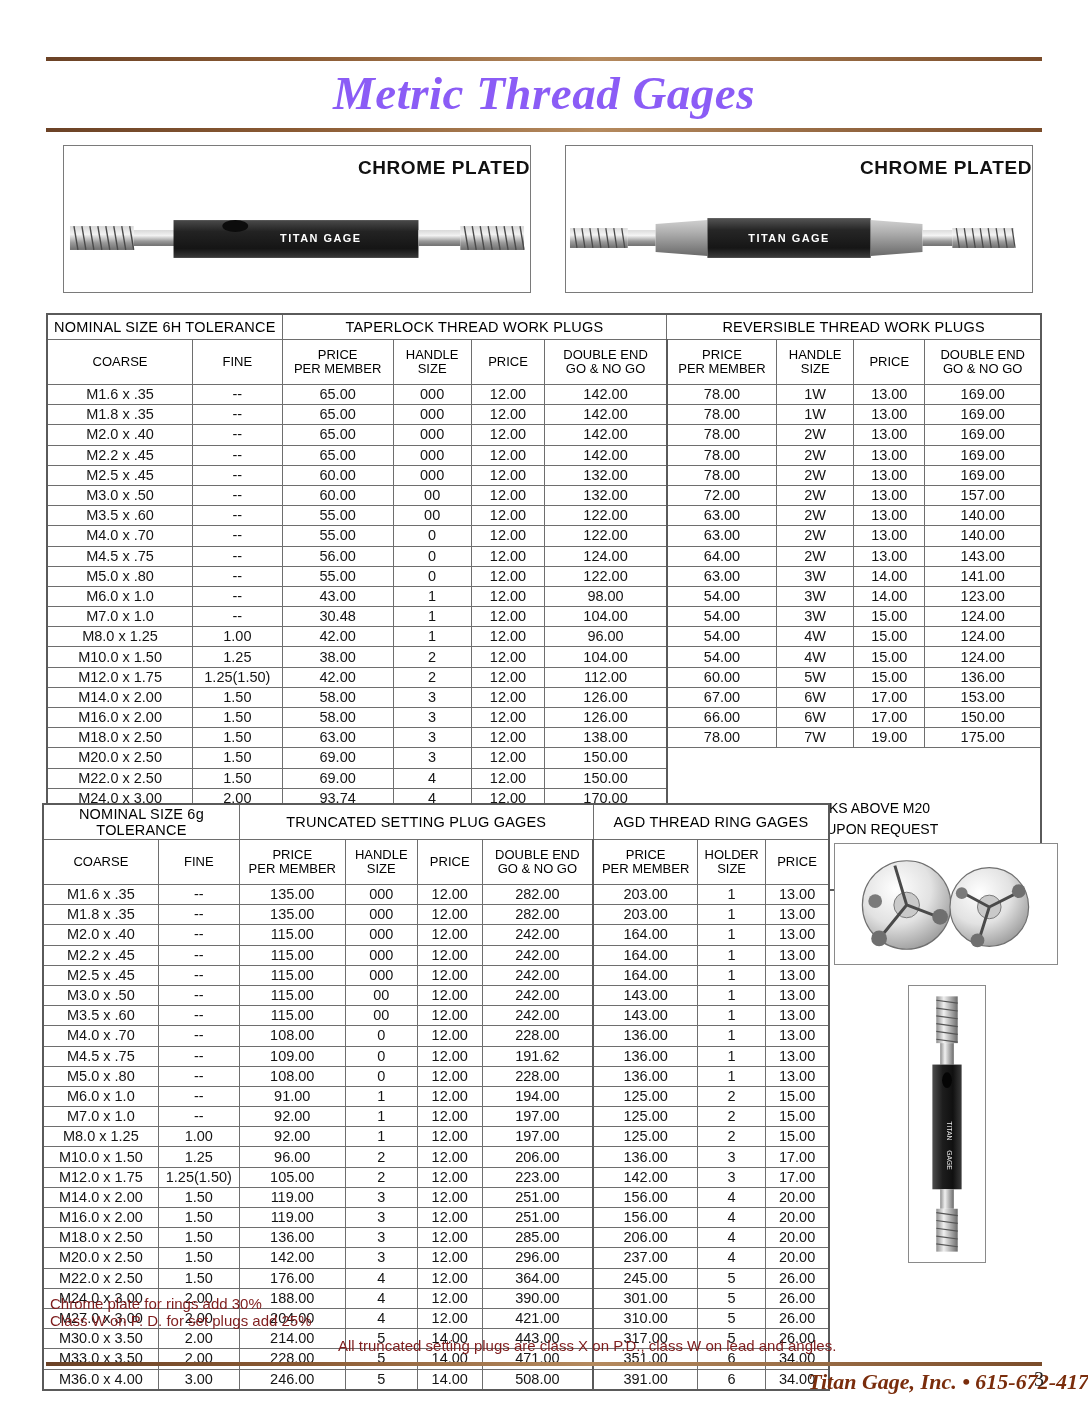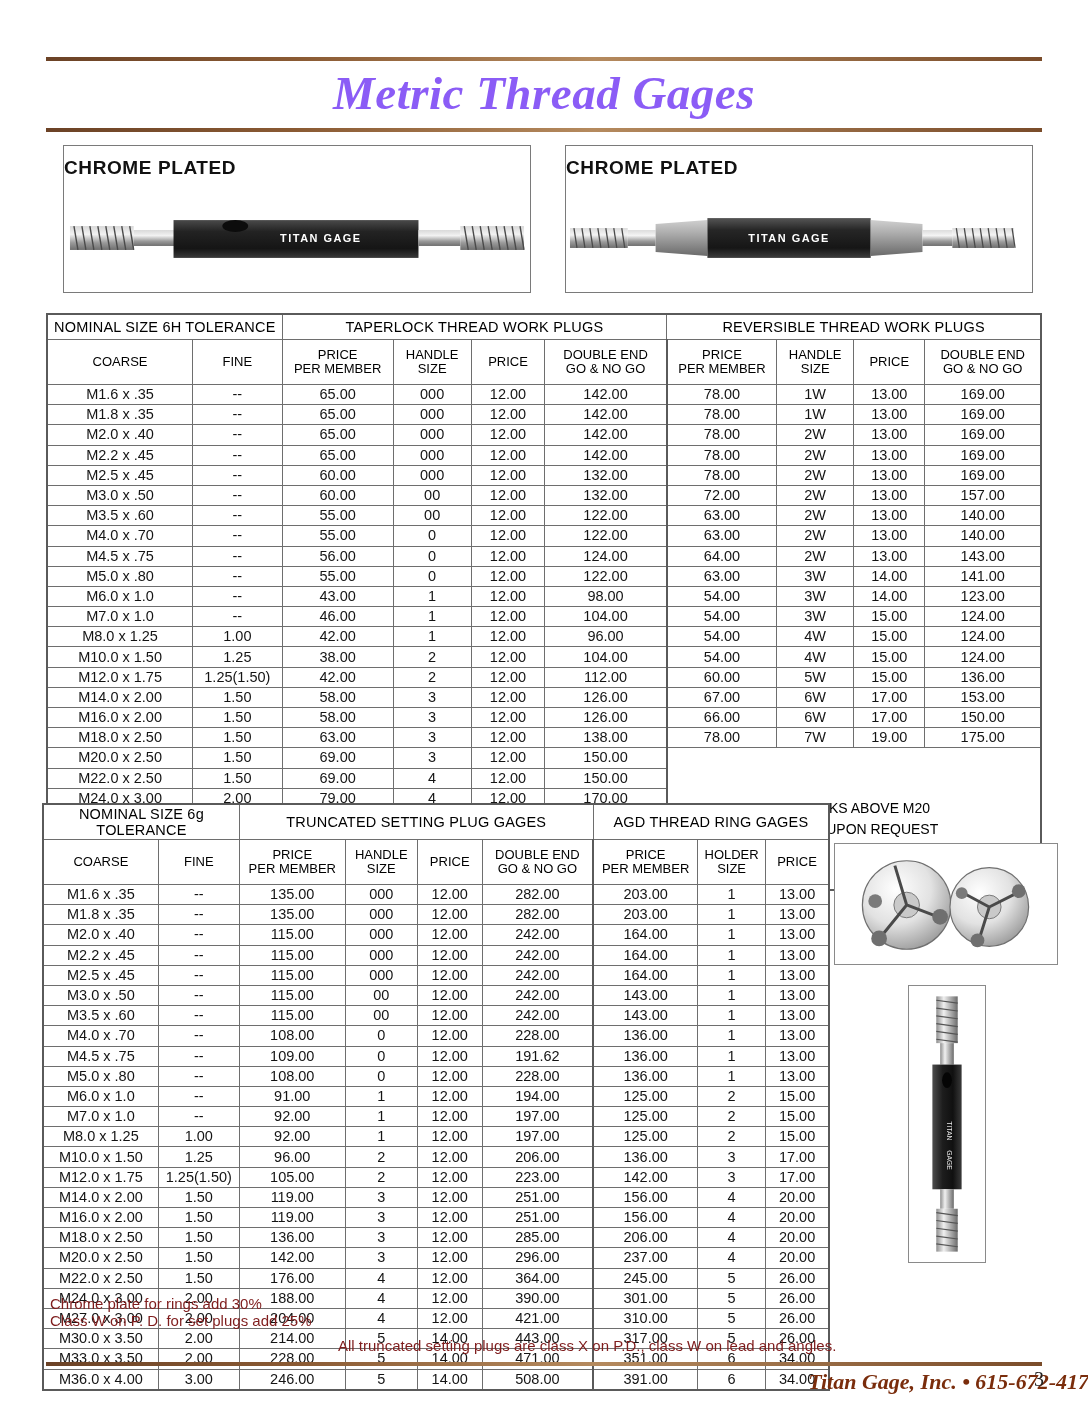--- a/index.html
+++ b/index.html
@@ -47,21 +47,21 @@
   }
 
   
   .photo-panel {
     position: absolute;
     border: 1px solid #7a7a7a;
     background: #fff;
     box-sizing: border-box;
   }
   .photo-caption {
-    text-align: left;
+    text-align: right;
     font-size: 19px;
     font-weight: bold;
     letter-spacing: 0.6px;
     margin-top: 11px;
     color: #111;
   }
   #panel-left  { left: 63px;  top: 145px; width: 468px; height: 148px; }
   #panel-right { left: 565px; top: 145px; width: 468px; height: 148px; }
 
   .plug-img { position: absolute; left: 0; top: 52px; width: 100%; height: 80px; }
@@ -459,21 +459,21 @@
           <td class="dcell">12.00</td>
           <td class="dcell">98.00</td>
           <td class="dcell thickleft">54.00</td>
           <td class="dcell">3W</td>
           <td class="dcell">14.00</td>
           <td class="dcell">123.00</td>
         </tr>
         <tr>
           <td class="dcell">M7.0 x 1.0</td>
           <td class="dcell">--</td>
-          <td class="dcell">46.00</td>
+          <td class="dcell">30.48</td>
           <td class="dcell">1</td>
           <td class="dcell">12.00</td>
           <td class="dcell">104.00</td>
           <td class="dcell thickleft">54.00</td>
           <td class="dcell">3W</td>
           <td class="dcell">15.00</td>
           <td class="dcell">124.00</td>
         </tr>
         <tr>
           <td class="dcell">M8.0 x 1.25</td>
@@ -563,21 +563,21 @@
           <td class="dcell">M22.0 x 2.50</td>
           <td class="dcell">1.50</td>
           <td class="dcell">69.00</td>
           <td class="dcell">4</td>
           <td class="dcell">12.00</td>
           <td class="dcell">150.00</td>
         </tr>
         <tr>
           <td class="dcell">M24.0 x 3.00</td>
           <td class="dcell">2.00</td>
-          <td class="dcell">79.00</td>
+          <td class="dcell">93.74</td>
           <td class="dcell">4</td>
           <td class="dcell">12.00</td>
           <td class="dcell">170.00</td>
         </tr>
         <tr>
           <td class="dcell">M27.0 x 3.00</td>
           <td class="dcell">2.00</td>
           <td class="dcell">108.00</td>
           <td class="dcell">4</td>
           <td class="dcell">12.00</td>

